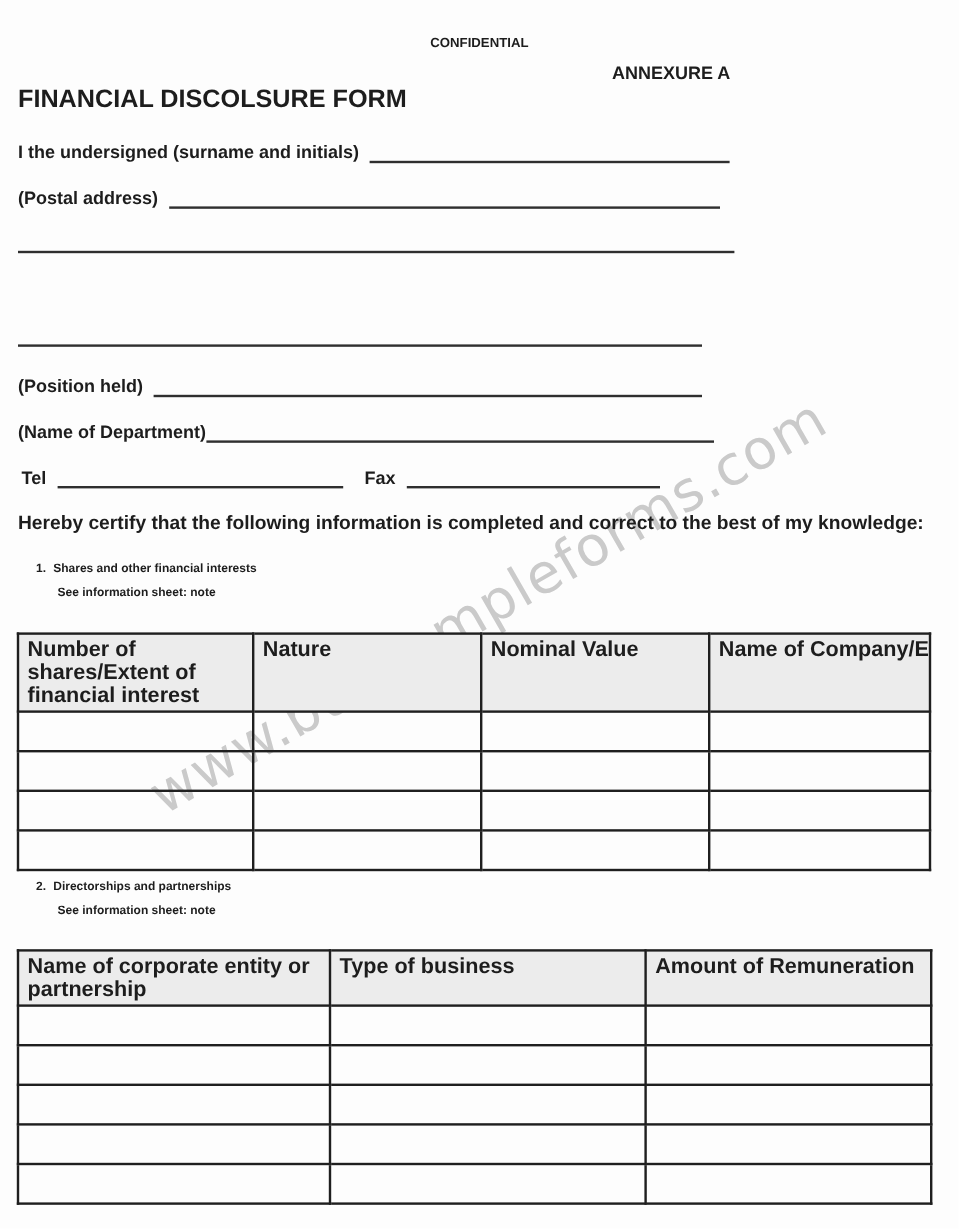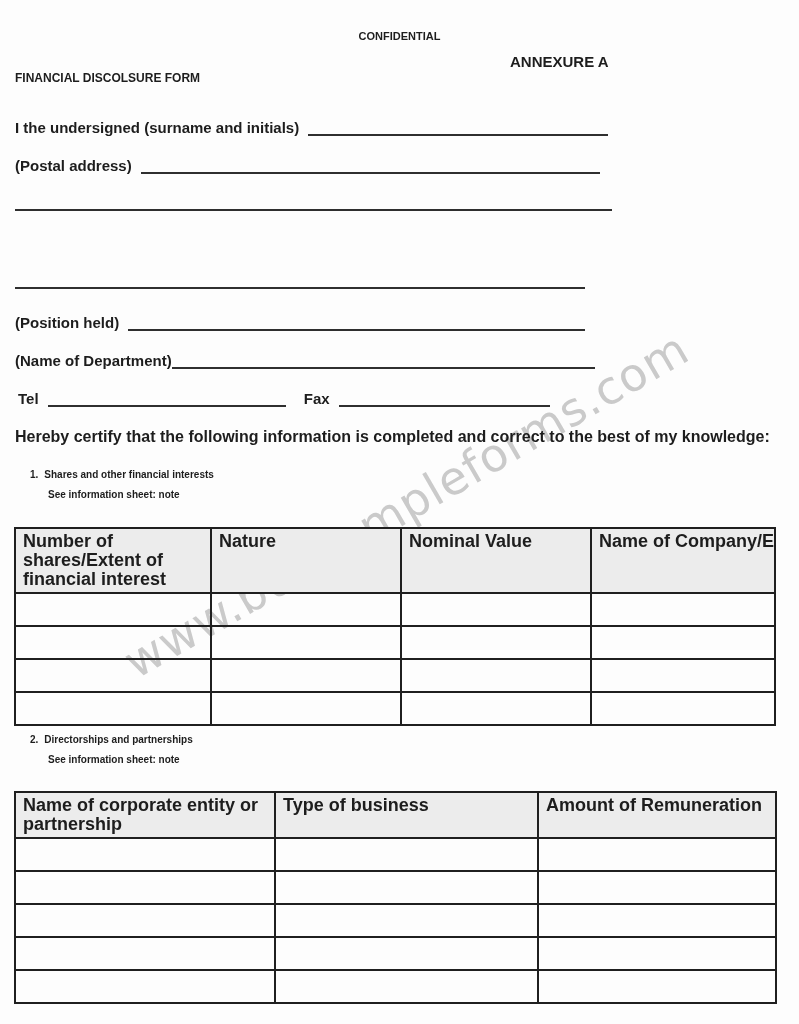--- a/index.html
+++ b/index.html
@@ -31,21 +31,21 @@
     color:var(--wm);
     opacity:0.62;
     transform:rotate(-30deg);
     z-index:1;
     white-space:nowrap;
   }
   .content{position:absolute;inset:0;z-index:2;}
   .abs{position:absolute;}
   .t-confidential{top:30px;left:0;width:799px;text-align:center;font-size:11px;}
   .t-annexure{top:53px;left:490px;font-size:15px;margin-left:20px;}
-  .t-formtitle{top:71px;left:15px;font-size:12px;}
+  .t-formtitle{top:71px;left:15px;font-size:21px;}
   .certify{top:428px;left:15px;font-size:16px;}
   .sec-title{font-size:10px;}
   .sec-num{display:inline-block;margin-right:6px;}
   .row{
     position:absolute;left:15px;height:18px;
     display:flex;align-items:flex-end;
     font-size:15px;
   }
   .lbl{white-space:pre;line-height:17px;}
   .fill-line{

